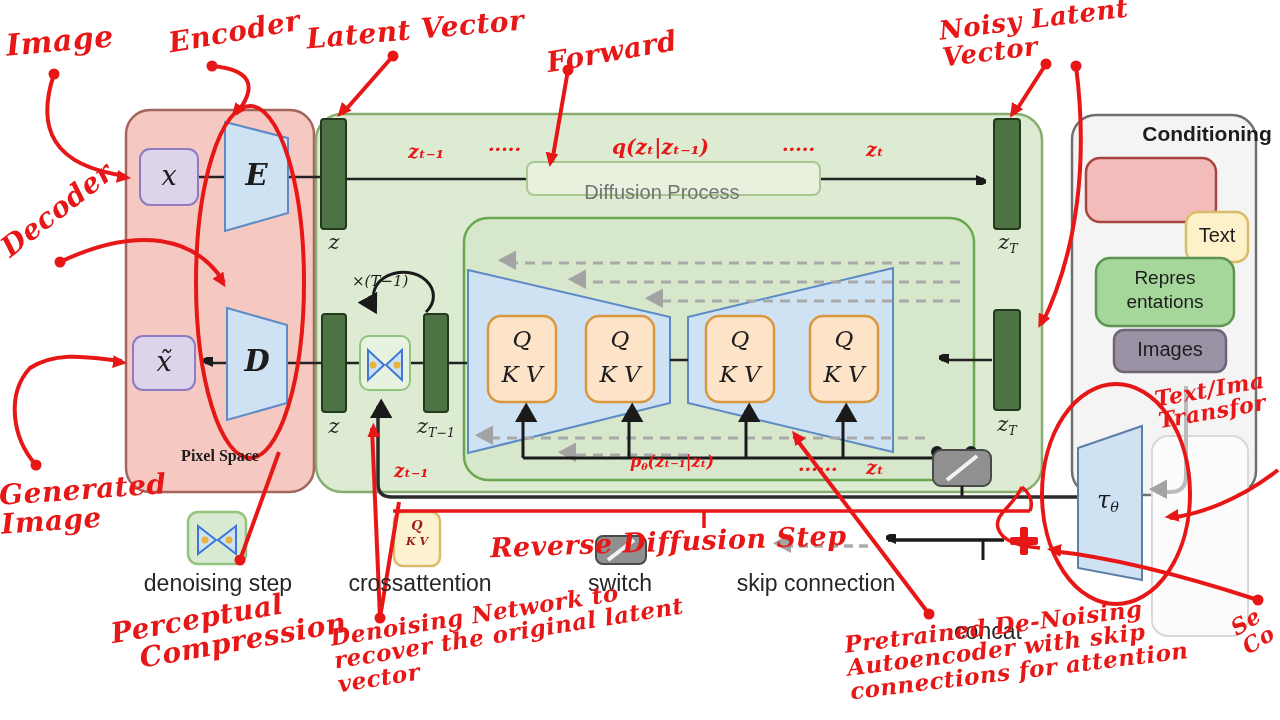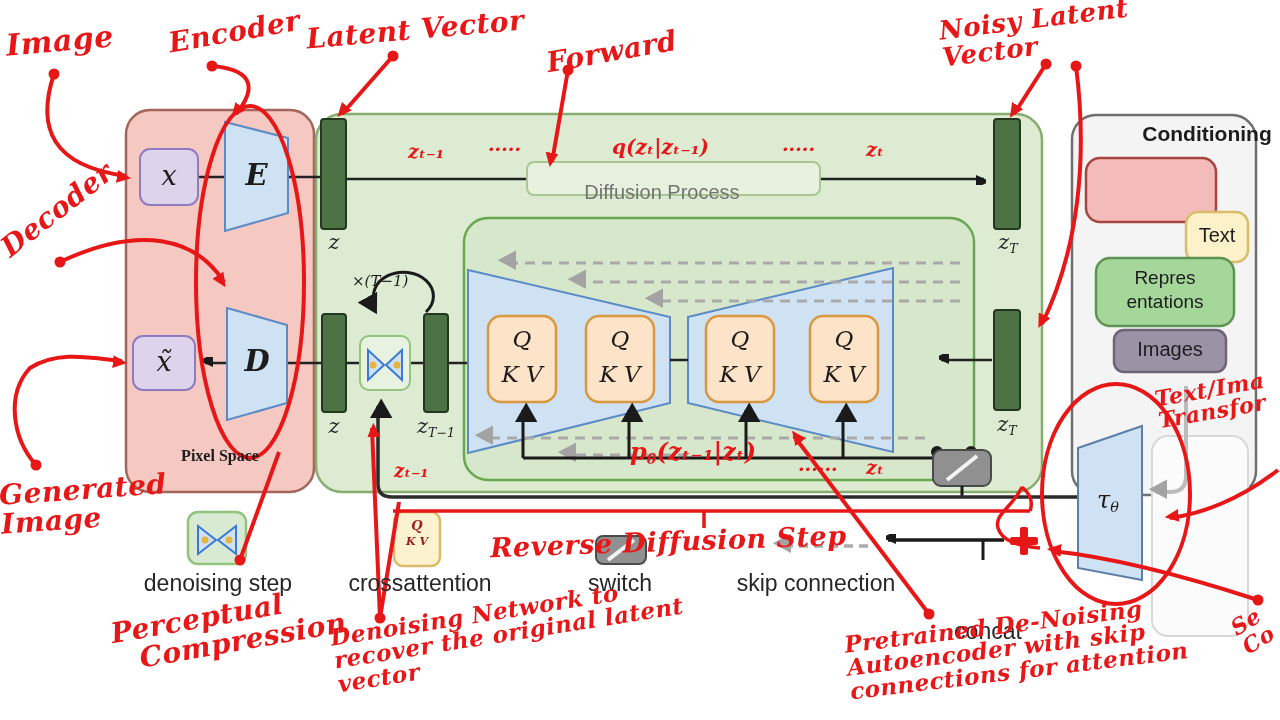--- a/index.html
+++ b/index.html
@@ -243,21 +243,21 @@
       <span style="display:block">Q</span>
       <span style="display:block">K V</span>
     </div>
 
 <div class="t mred" style="left:408px;top:140px;font-size:19px;">zₜ₋₁</div>
 <div class="t mred" style="left:488px;top:138px;font-size:19px;">·····</div>
 <div class="t mred" style="left:612px;top:135px;font-size:20px;">q(zₜ|zₜ₋₁)</div>
 <div class="t mred" style="left:782px;top:138px;font-size:19px;">·····</div>
 <div class="t mred" style="left:866px;top:138px;font-size:19px;">zₜ</div>
 <div class="t mred" style="left:394px;top:460px;font-size:18px;">zₜ₋₁</div>
-<div class="t mred" style="left:630px;top:437px;font-size:24px;font-style:italic;"><span>p</span><span class="sub">θ</span><span>(zₜ₋₁|zₜ)</span></div>
+<div class="t mred" style="left:630px;top:452px;font-size:16px;font-style:italic;"><span>p</span><span class="sub">θ</span><span>(zₜ₋₁|zₜ)</span></div>
 <div class="t mred" style="left:798px;top:458px;font-size:19px;">······</div>
 <div class="t mred" style="left:866px;top:456px;font-size:19px;">zₜ</div>
 
 <div class="t ctr" style="left:394px;top:518px;width:46px;font-size:13px;line-height:1.3;font-family:'DejaVu Serif',serif;font-style:italic;font-weight:bold;color:#9b1d1d;">
       <span style="display:block">Q</span>
       <span style="display:block;font-size:11px;">K V</span>
     </div>
 <div class="t lbl legendlbl ctr" style="left:330px;top:570px;width:180px;">crossattention</div>
 <div class="t lbl legendlbl ctr" style="left:128px;top:570px;width:180px;">denoising step</div>
 <div class="t lbl legendlbl ctr" style="left:570px;top:570px;width:100px;">switch</div>

